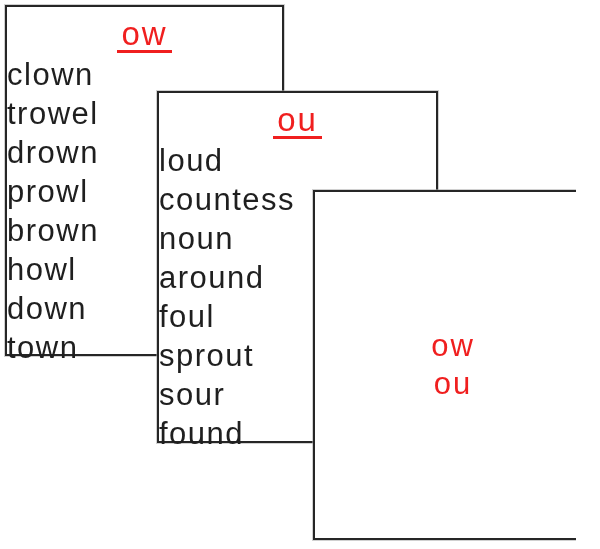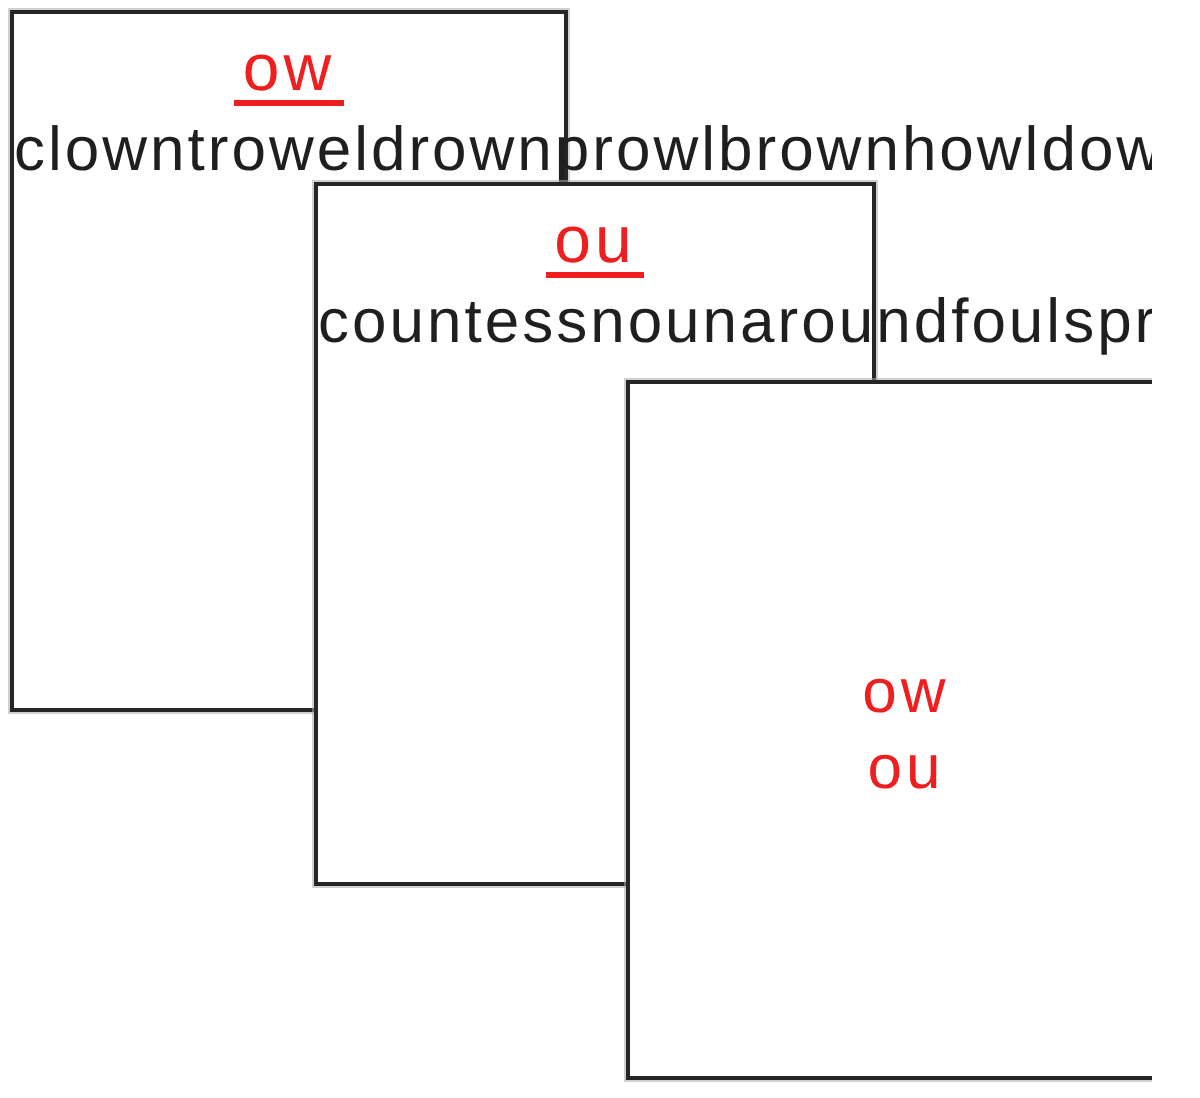--- a/index.html
+++ b/index.html
@@ -45,22 +45,21 @@
   .card-title .title-text{
     color: var(--accent);
     font-size:33px;
     line-height:30px;
     letter-spacing:2px;
     padding:0 4px 1px 4px;
     border-bottom:3px solid var(--accent);
   }
   .word-list{
     display:flex;
-    flex-direction:row;
-    align-items:center;
+    flex-direction:column;
   }
   .word{
     color: var(--text);
     font-size:31px;
     line-height:39px;
     letter-spacing:1.5px;
     white-space:nowrap;
   }
   .label-line{
     color: var(--accent);
@@ -88,20 +87,21 @@
       <div class="word">down</div>
       <div class="word">town</div>
     </div>
   </section>
 
   <section class="card card-2">
     <h2 class="card-title">
       <span class="title-text">ou</span>
     </h2>
     <div class="word-list">
+      <div class="word">loud</div>
       <div class="word">countess</div>
       <div class="word">noun</div>
       <div class="word">around</div>
       <div class="word">foul</div>
       <div class="word">sprout</div>
       <div class="word">sour</div>
       <div class="word">found</div>
     </div>
   </section>
 

